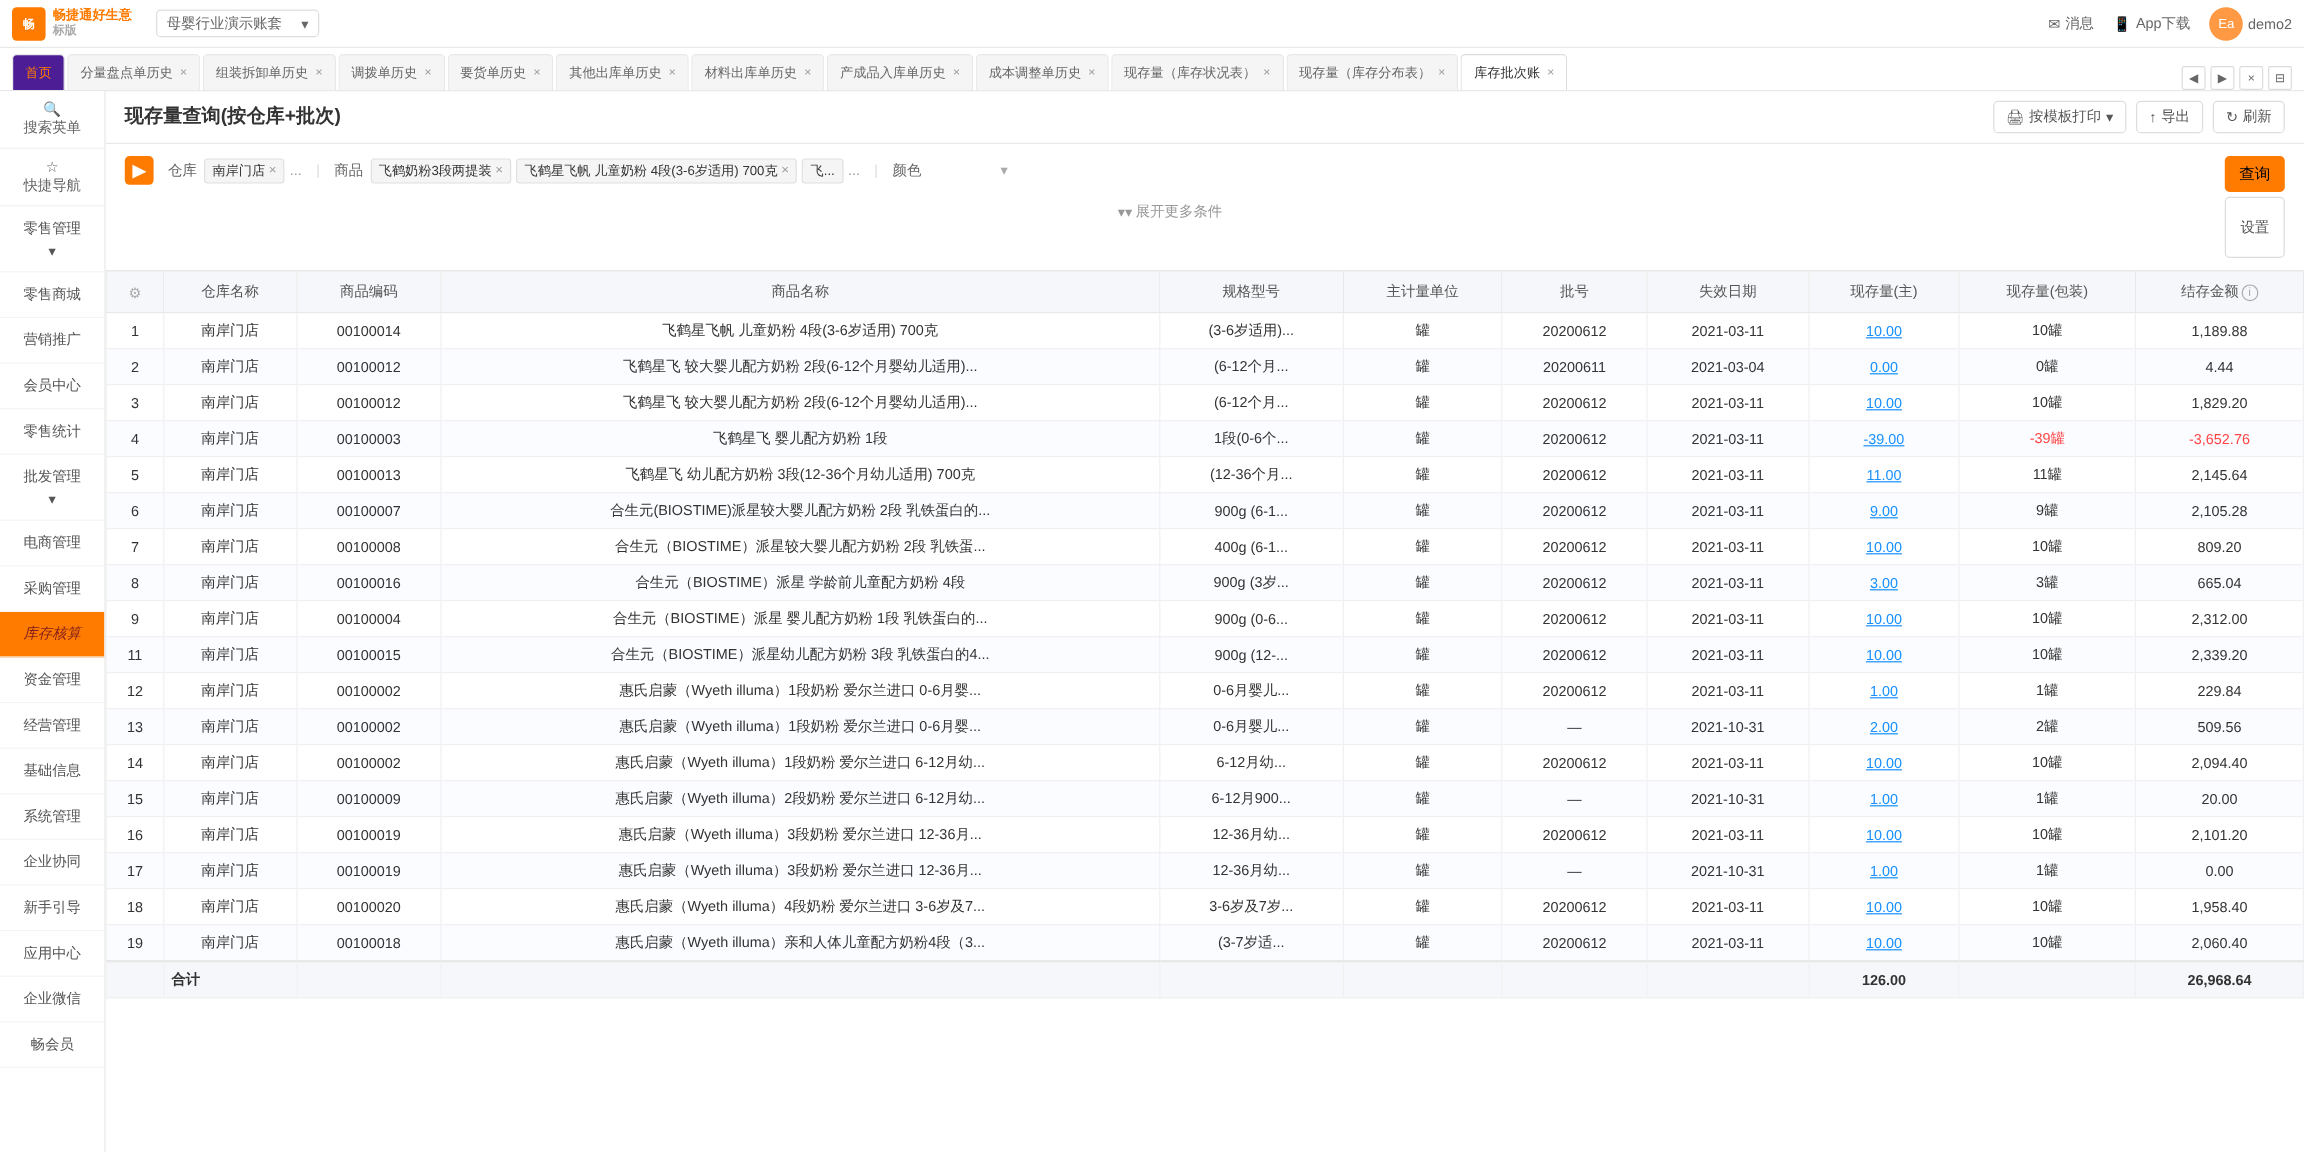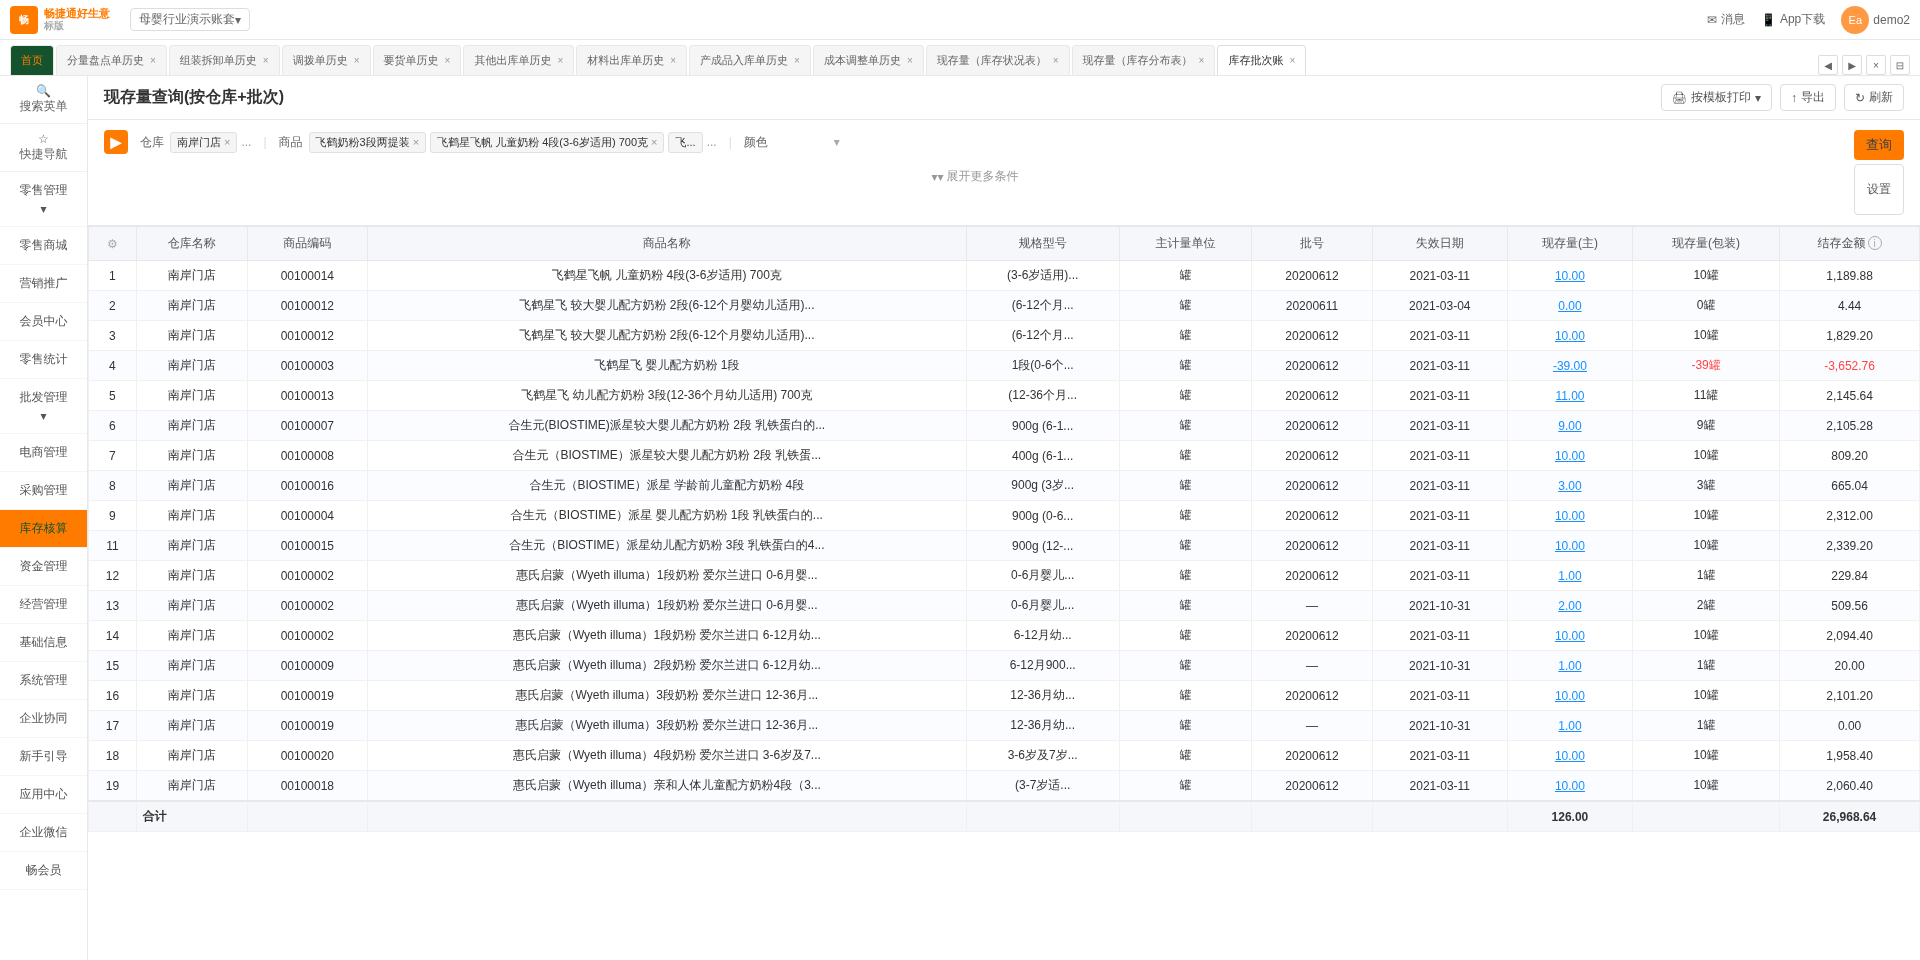--- a/index.html
+++ b/index.html
@@ -25,21 +25,21 @@
       min-width: 80px;
     }
     .logo-icon {
       width: 28px; height: 28px;
       background: #ff7b00;
       border-radius: 4px;
       display: flex; align-items: center; justify-content: center;
       color: white; font-size: 10px;
     }
     .industry-selector {
-      display: flex; align-items: center; gap: 0;
+      display: flex; align-items: center; gap: 16px;
       border: 1px solid #ddd; border-radius: 4px;
       padding: 2px 8px; cursor: pointer; font-size: 12px;
       color: #666; background: #fff;
     }
     .header-right {
       margin-left: auto;
       display: flex; align-items: center; gap: 16px;
     }
     .header-btn {
       display: flex; align-items: center; gap: 4px;
@@ -74,21 +74,21 @@
       cursor: pointer;
       white-space: nowrap;
       margin-right: 2px;
     }
     .tab-item.active {
       background: #fff;
       color: #333;
       border-color: #ddd;
     }
     .tab-item.home {
-      background: #14532d;
+      background: #4c1d95;
       color: #ff7b00;
     }
     .tab-close {
       color: #999; font-size: 10px; margin-left: 2px;
     }
     .tab-nav {
       margin-left: auto;
       display: flex; gap: 4px; align-items: center;
     }
     .tab-nav-btn {
@@ -127,21 +127,22 @@
       padding: 10px 4px;
       text-align: center;
       color: #555;
       cursor: pointer;
       font-size: 12px;
       border-bottom: 1px solid #f5f5f5;
       display: flex; flex-direction: column; align-items: center; gap: 3px;
     }
     .sidebar-item.active {
       background: #ff7b00;
-      color: #14532d;
+      color: #7f1d1d;
+      font-style: italic;
     }
     .sidebar-item.has-arrow {
       justify-content: space-between; padding: 10px 8px;
     }
 
     
     .content-area {
       flex: 1;
       display: flex;
       flex-direction: column;
@@ -211,21 +212,21 @@
     }
     .filter-tag .close { color: #999; cursor: pointer; }
     .filter-more { color: #999; cursor: pointer; font-size: 12px; }
     .filter-divider { color: #ddd; }
     .expand-more {
       display: flex; align-items: center; gap: 3px;
       color: #999; font-size: 12px; cursor: pointer;
       padding: 6px 0 0;
     }
     .btn-query {
-      background: #ff7b00; color: #404040;
+      background: #ff7b00; color: #000000;
       border: none; border-radius: 4px;
       padding: 6px 3px; cursor: pointer; font-size: 13px;
     }
     .btn-settings {
       background: #fff; color: #555;
       border: 1px solid #ddd; border-radius: 4px;
       padding: 16px 12px; cursor: pointer; font-size: 12px;
     }
     .action-btns {
       display: flex; flex-direction: column; gap: 4px; margin-left: auto;

